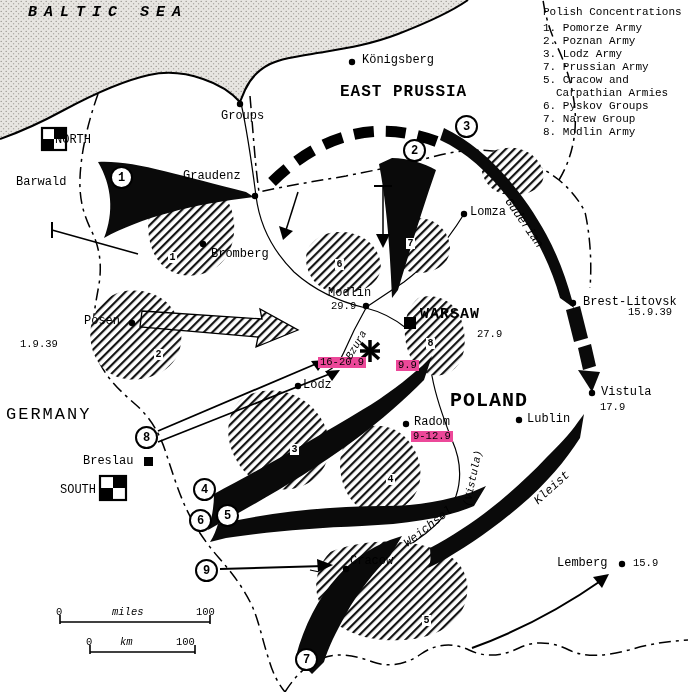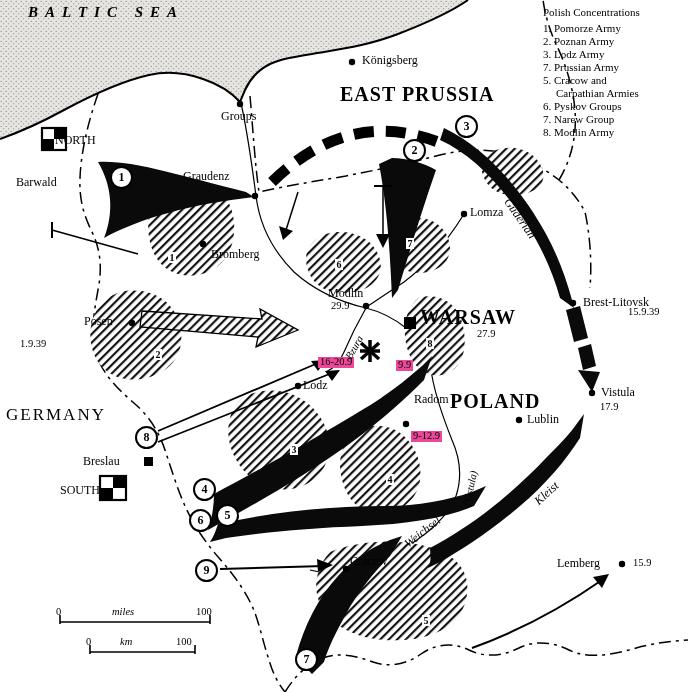--- a/index.html
+++ b/index.html
@@ -1,26 +1,26 @@
 <!DOCTYPE html>
 <html><head>
 <meta charset="utf-8">
 <style>
   html,body{margin:0;padding:0;background:#fff;}
   .map{position:relative;width:688px;height:692px;background:#fff;overflow:hidden;
-       font-family:Liberation Serif, serif;color:#000;}
+       font-family:Liberation Mono, monospace;color:#000;}
   .map svg{position:absolute;left:0;top:0;}
   .lbl{position:absolute;white-space:nowrap;font-size:12px;line-height:1;z-index:3;}
   .sm{font-size:10.5px;}
   .it{font-style:italic;}
   .chip{background:#ec4899;padding:0 2px;}
   .sea-label{font-size:15px;font-weight:bold;font-style:italic;letter-spacing:7px;}
-  .region-b{font-size:20px;font-weight:bold;letter-spacing:1px;}
+  .region-b{font-size:16px;font-weight:bold;letter-spacing:1px;}
   .germany{font-size:17px;letter-spacing:2px;}
-  .warsaw{font-size:20px;font-weight:bold;letter-spacing:1px;}
+  .warsaw{font-size:15px;font-weight:bold;letter-spacing:1px;}
   .legend{position:absolute;left:543px;top:6px;width:144px;font-size:11px;line-height:13px;z-index:3;}
   .legend .t{margin-bottom:3px;}
   .legend .i{white-space:pre-line;padding-left:13px;text-indent:-13px;}
   .circled{position:absolute;width:19px;height:19px;border:2.2px solid #000;border-radius:50%;
            background:#fff;display:flex;align-items:center;justify-content:center;
            font-size:12px;font-weight:bold;z-index:5;}
   .cnum{position:absolute;font-size:10px;font-weight:bold;background:#fff;padding:0 1.5px;line-height:1.1;z-index:4;}
   .rot{transform-origin:left top;}
 </style>
 </head>
@@ -174,21 +174,21 @@
 
 <div class="lbl" style="left:362px;top:54px">Königsberg</div>
 <div class="lbl" style="left:221px;top:110px">Groups</div>
 <div class="lbl" style="left:183px;top:170px">Graudenz</div>
 <div class="lbl" style="left:211px;top:248px">Bromberg</div>
 <div class="lbl" style="left:470px;top:206px">Lomza</div>
 <div class="lbl" style="left:328px;top:287px">Modlin</div>
 <div class="lbl warsaw" style="left:420px;top:307px">WARSAW</div>
 <div class="lbl" style="left:84px;top:315px">Posen</div>
 <div class="lbl" style="left:303px;top:379px">Lodz</div>
-<div class="lbl" style="left:414px;top:393px">Radom</div>
+<div class="lbl" style="left:414px;top:416px">Radom</div>
 <div class="lbl" style="left:527px;top:413px">Lublin</div>
 <div class="lbl" style="left:583px;top:296px">Brest-Litovsk</div>
 <div class="lbl" style="left:601px;top:386px">Vistula</div>
 <div class="lbl" style="left:350px;top:555px">Cracow</div>
 <div class="lbl" style="left:83px;top:455px">Breslau</div>
 <div class="lbl" style="left:16px;top:176px">Barwald</div>
 <div class="lbl" style="left:557px;top:557px">Lemberg</div>
 
 <div class="lbl sm" style="left:20px;top:339px">1.9.39</div>
 <div class="lbl sm" style="left:331px;top:301px">29.9</div>

